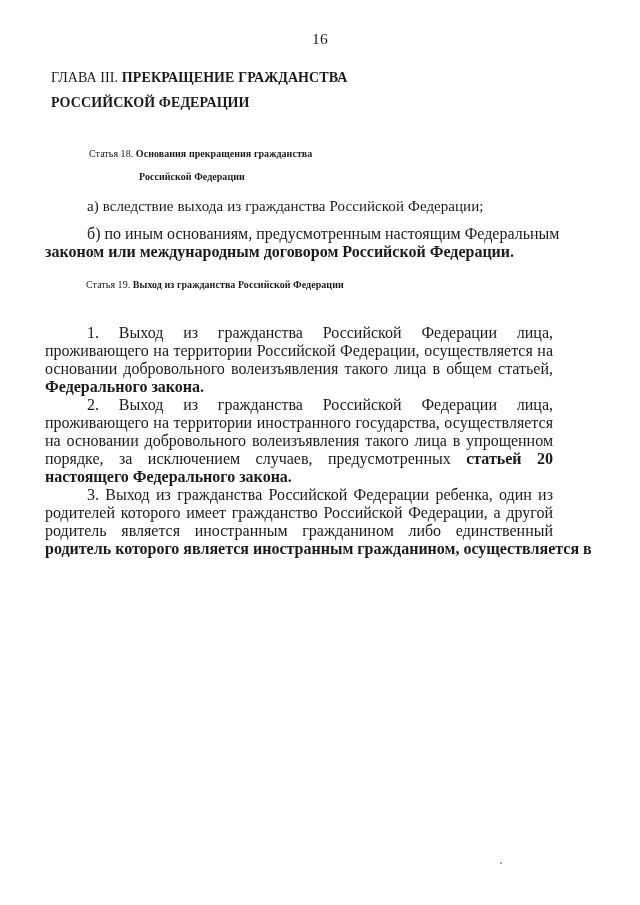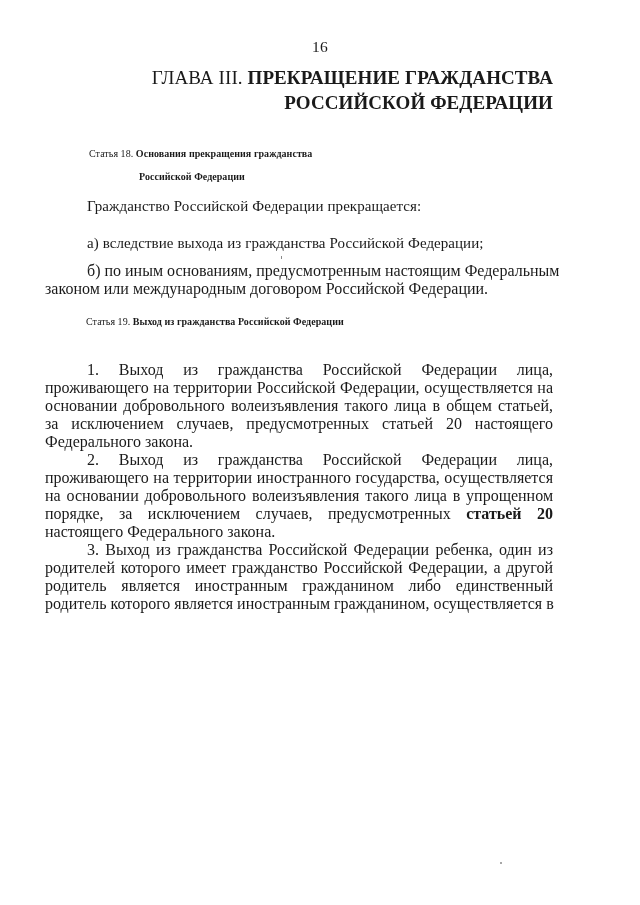--- a/index.html
+++ b/index.html
@@ -15,38 +15,38 @@
   .page {
     position: relative;
     width: 640px;
     height: 905px;
     background: #ffffff;
     overflow: hidden;
     box-sizing: border-box;
   }
   .page-number {
     position: absolute;
-    top: 38px;
+    top: 30px;
     left: 0;
     width: 640px;
     text-align: center;
     font-size: 15.5px;
     line-height: 18px;
     letter-spacing: 0.2px;
   }
   .body-area {
     position: absolute;
     left: 45px;
     top: 66px;
     width: 508px;
   }
   
   .chapter-heading {
-    text-align: right;
-    font-size: 19px;
+    text-align: left;
+    font-size: 14px;
     line-height: 24.5px;
     letter-spacing: 0.1px;
     margin: 0 0 0 0;
     padding: 0 0 0 6px;
   }
   .chapter-heading .reg {
     font-weight: normal;
   }
   .chapter-heading .bold {
     font-weight: bold;
@@ -99,20 +99,21 @@
     text-align: justify;
   }
   .justify-block > .ln {
     display: block;
     text-align: justify;
     text-align-last: justify;
     white-space: nowrap;
   }
   .justify-block > .ln.last {
     text-align-last: left;
+    font-weight: bold;
   }
   .heavy {
     font-weight: bold;
   }
   .speck {
     position: absolute;
     width: 2px;
     height: 2px;
     background: #8a8a8a;
     border-radius: 50%;
@@ -130,38 +131,36 @@
     <div class="chapter-heading">
       <span class="reg">ГЛАВА III.</span><span class="reg"> </span><span class="bold">ПРЕКРАЩЕНИЕ ГРАЖДАНСТВА</span>
       <span class="bold chapter-line2">РОССИЙСКОЙ ФЕДЕРАЦИИ</span>
     </div>
 
     <div class="article-heading art18">
       <span class="reg">Статья 18.</span><span class="reg"> </span><span class="bold">Основания прекращения гражданства</span>
       <span class="bold cont">Российской Федерации</span>
     </div>
 
-    <p class="para indent gap-20">Гражданство Российской Федерации прекращается:</p>
 
     <p class="para indent">а) вследствие выхода из гражданства Российской Федерации;</p>
 
     <div class="para justify-block">
       <span class="ln" style="text-indent:42px;">б) по иным основаниям, предусмотренным настоящим Федеральным</span>
       <span class="ln last">законом или международным договором Российской Федерации.</span>
     </div>
 
     <div class="article-heading art19 gap-12">
       <span class="reg">Статья 19.</span><span class="reg"> </span><span class="bold">Выход из гражданства Российской Федерации</span>
     </div>
 
     <div class="para justify-block gap-16">
       <span class="ln" style="text-indent:42px;">1. Выход из гражданства Российской Федерации лица,</span>
       <span class="ln">проживающего на территории Российской Федерации, осуществляется на</span>
       <span class="ln">основании добровольного волеизъявления такого лица в общем статьей,</span>
-      <span class="ln">за исключением случаев, предусмотренных статьей 20 настоящего</span>
       <span class="ln last">Федерального закона.</span>
     </div>
 
     <div class="para justify-block gap-8">
       <span class="ln" style="text-indent:42px;">2. Выход из гражданства Российской Федерации лица,</span>
       <span class="ln">проживающего  на территории иностранного государства, осуществляется</span>
       <span class="ln">на основании добровольного волеизъявления такого лица в упрощенном</span>
       <span class="ln"><span>порядке, за исключением случаев, предусмотренных</span><span> </span><span class="heavy">статьей 20</span></span>
       <span class="ln last">настоящего Федерального закона.</span>
     </div>

